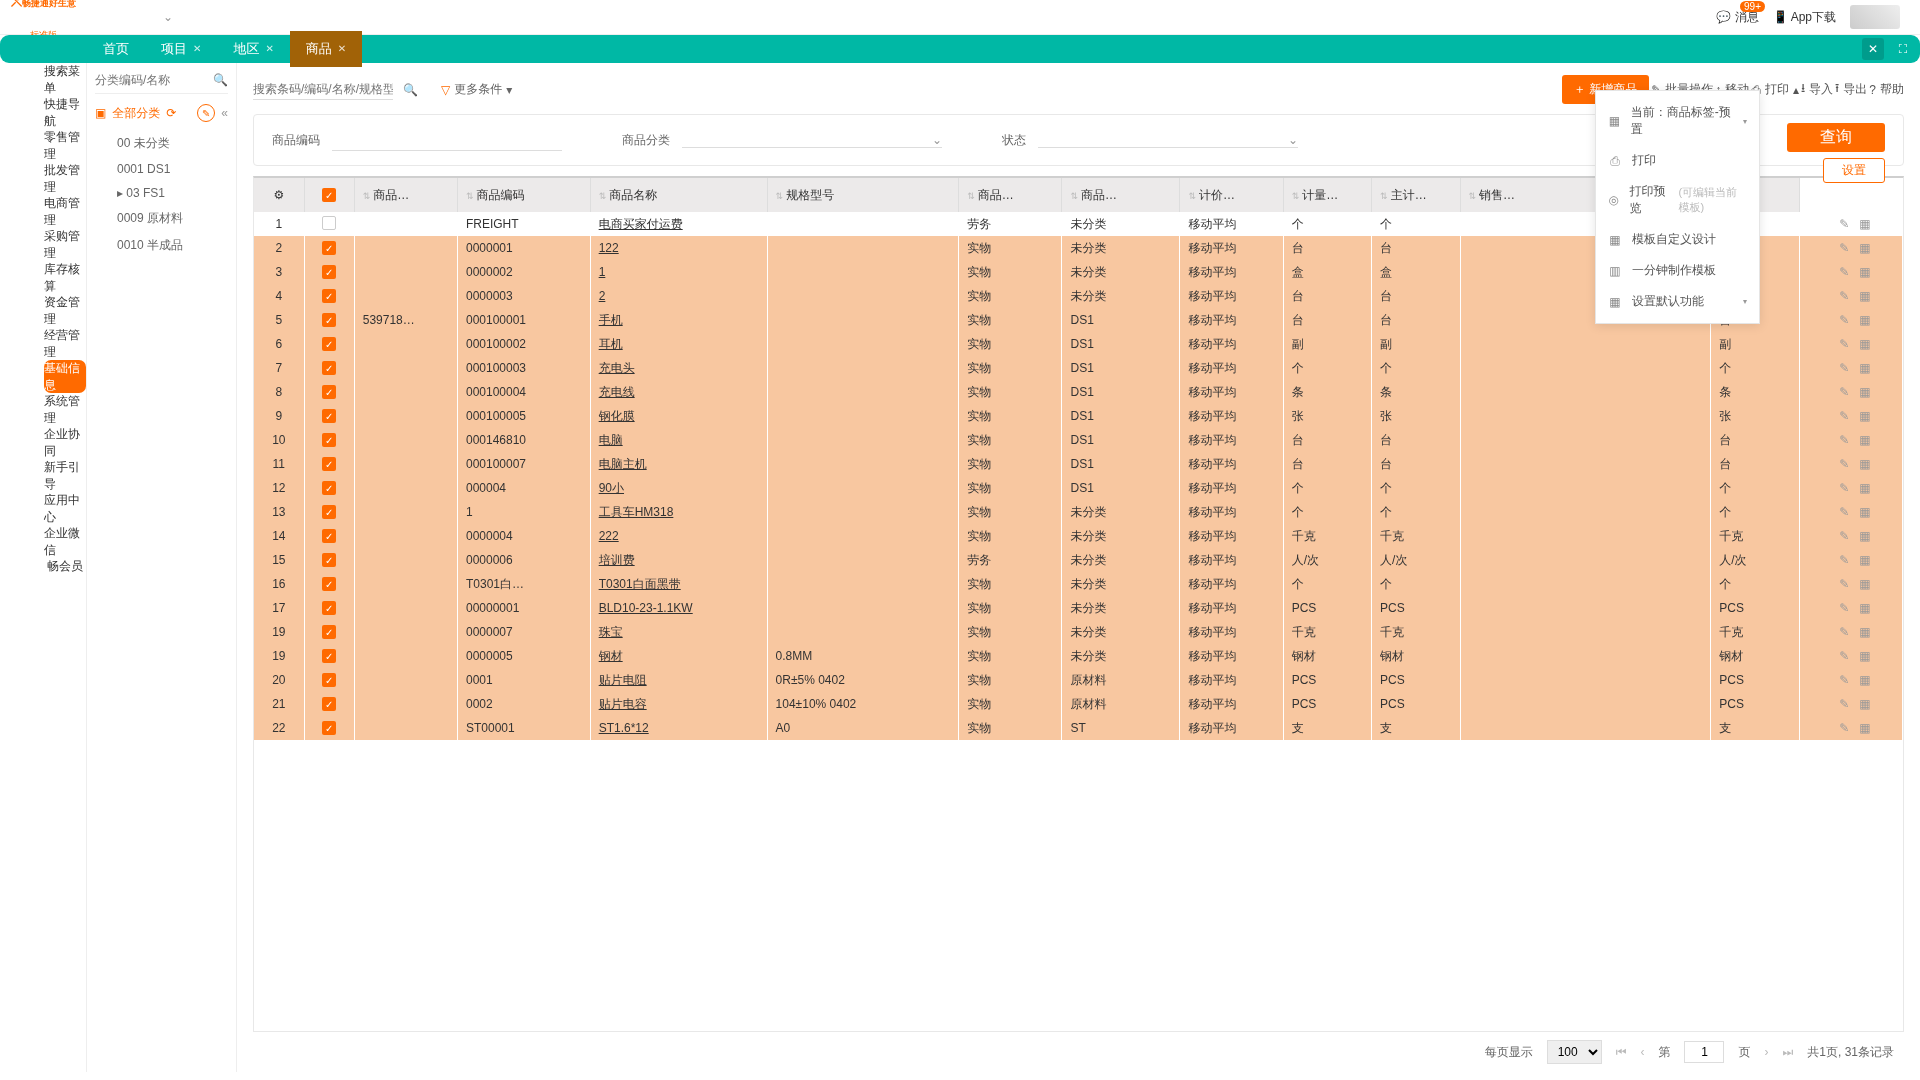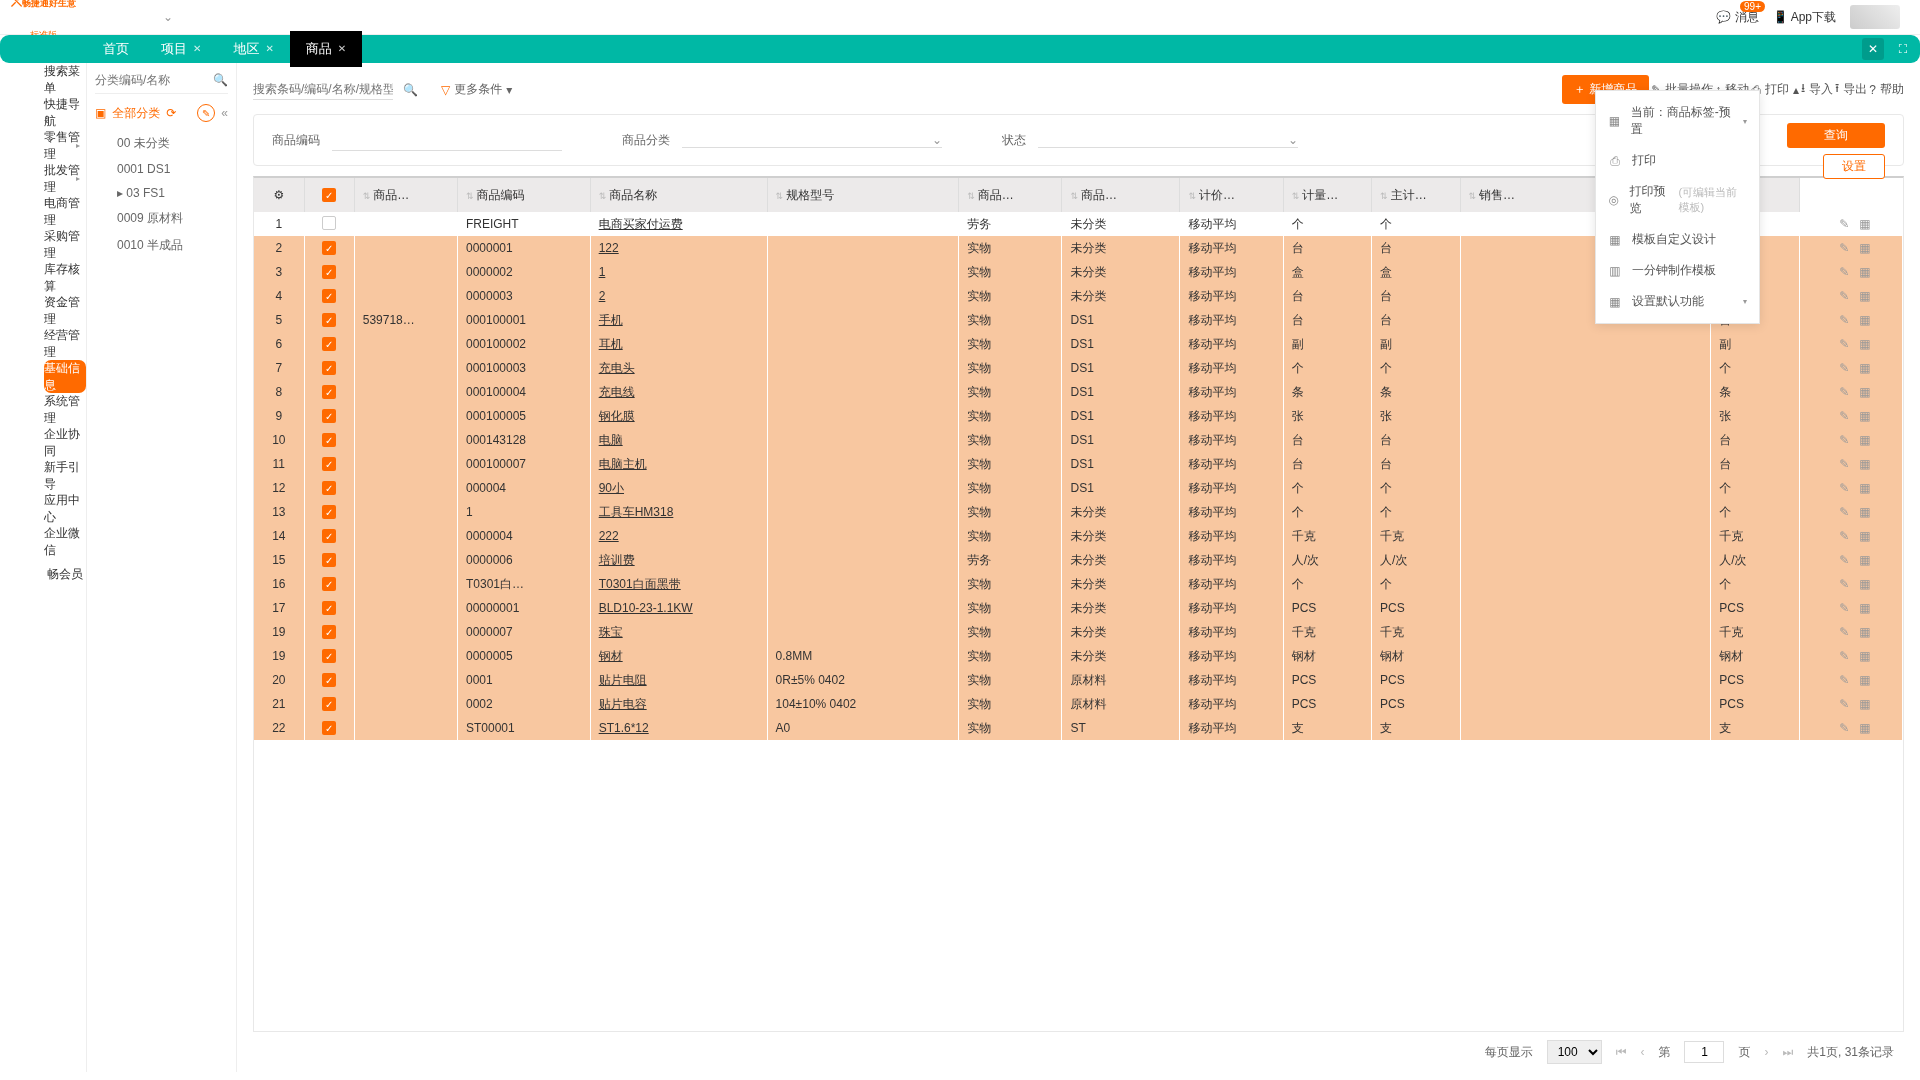--- a/index.html
+++ b/index.html
@@ -10,29 +10,29 @@
 .logo-icon { color: #ff6a00; font-size: 14px; font-weight: bold; }
 .logo-text { font-size: 9px; color: #ff6a00; }
 .company-sel { margin-left: 20px; color: #999; display: flex; align-items: center; gap: 8px; }
 .top-right { margin-left: auto; display: flex; align-items: center; gap: 14px; padding-right: 20px; }
 .msg-box { position: relative; display: flex; align-items: center; gap: 4px; }
 .badge { position: absolute; top: -8px; right: -6px; background: #ff6a00; color: #fff; border-radius: 8px; font-size: 10px; padding: 0 4px; }
 .avatar { width: 50px; height: 24px; background: linear-gradient(45deg,#ccc,#eee); border-radius: 3px; }
 
 .tabbar { height: 28px; background: #00b8a5; display: flex; align-items: center; padding-left: 87px; position: relative; border-radius: 9px; }
 .tab { padding: 0 16px; height: 36px; line-height: 36px; color: #fff; font-size: 13px; cursor: pointer; display: flex; align-items: center; gap: 6px; }
-.tab.active { background: #000000; }
+.tab.active { background: #a16207; }
 .tab-close { font-size: 10px; opacity: .8; }
 .tabbar-right { position: absolute; right: 6px; display: flex; gap: 8px; }
 .tabbar-right .ico { color: #fff; width: 22px; height: 22px; display: flex; align-items: center; justify-content: center; cursor: pointer; }
 .tabbar-right .ico.darker { background: rgba(0,0,0,.15); border-radius: 3px; }
 
 .layout { display: flex; height: calc(100vh - 71px); }
 .sidenav { width: 87px; border-right: 1px solid #eee; }
-.nav-item { height: 33px; display: flex; align-items: center; justify-content: center; font-size: 12px; color: #333; cursor: pointer; position: relative; margin-left: 44px; }
+.nav-item { height: 33px; display: flex; align-items: flex-start; justify-content: center; font-size: 12px; color: #333; cursor: pointer; position: relative; margin-left: 44px; }
 .nav-item.active { background: #ff6a00; color: #fff; border-radius: 7px; }
 .nav-caret { position: absolute; right: 6px; font-size: 8px; color: #999; }
 
 .tree-panel { width: 150px; border-right: 1px solid #eee; padding: 10px 8px; }
 .tree-search { display: flex; align-items: center; border-bottom: 1px solid #eee; padding-bottom: 6px; margin-bottom: 10px; }
 .tree-search input { border: 0; outline: 0; flex: 1; font-size: 12px; width: 0; }
 .tree-search .sico { color: #ff6a00; }
 .tree-head { display: flex; align-items: center; gap: 6px; color: #ff6a00; font-size: 12px; margin-bottom: 8px; }
 .tree-head .edit-round { width: 18px; height: 18px; border: 1px solid #ff6a00; border-radius: 50%; display: flex; align-items: center; justify-content: center; margin-left: auto; font-size: 10px; }
 .tree-head .fold { color: #999; }
@@ -49,21 +49,21 @@
 .toolbar-right { margin-left: auto; display: flex; align-items: center; gap: 2px; }
 .btn-primary { background: #ff6a00; color: #fff; border: 0; padding: 6px 12px; border-radius: 3px; cursor: pointer; font-size: 12px; }
 .tool-link { display: flex; align-items: center; gap: 4px; color: #555; cursor: pointer; }
 
 .filter-row { border: 1px solid #e8e8e8; border-radius: 4px; padding: 14px 18px; display: flex; gap: 60px; margin-bottom: 10px; position: relative; }
 .filter-cell { display: flex; align-items: center; gap: 12px; }
 .filter-cell label { color: #666; }
 .filter-input { border: 0; border-bottom: 1px solid #ddd; width: 230px; padding: 3px 0; outline: 0; }
 .filter-dd { border-bottom: 1px solid #ddd; width: 260px; display: flex; justify-content: flex-end; color: #999; }
 .filter-actions { position: absolute; right: 18px; top: 8px; display: flex; flex-direction: column; gap: 6px; }
-.btn-query { background: #ff6a00; color: #fff; border: 0; padding: 4px 18px; border-radius: 3px; font-size: 12px; }
+.btn-query { background: #ff6a00; color: #fff; border: 0; padding: 4px 18px; border-radius: 3px; font-size: 16px; }
 .btn-set { background: #fff; color: #ff6a00; border: 1px solid #ff6a00; padding: 3px 18px; border-radius: 3px; font-size: 12px; margin-left: 36px; }
 
 .dropdown-menu { position: absolute; top: 90px; right: 160px; width: 165px; background: #fff; border: 1px solid #e5e5e5; box-shadow: 0 2px 10px rgba(0,0,0,.1); z-index: 50; padding: 6px 0; }
 .dd-item { padding: 7px 12px; display: flex; align-items: center; gap: 10px; color: #555; cursor: pointer; font-size: 12px; }
 .dd-item .dd-ico { width: 14px; text-align: center; color: #888; }
 .dd-item .dd-arrow { margin-left: auto; font-size: 8px; color: #999; }
 .dd-item .hint { color: #bbb; font-size: 11px; }
 
 .grid { flex: 1; overflow: auto; border: 1px solid #e8e8e8; border-top: 2px solid #cfcfcf; }
 table { border-collapse: collapse; width: 100%; table-layout: fixed; }
@@ -525,21 +525,21 @@
                 <div class="row-act">
                   <span>✎</span>
                   <span>▦</span>
                 </div>
               </td>
             </tr>
             <tr class="sel">
               <td class="col-idx">10</td>
               <td class="col-chk"><span class="chk">✓</span></td>
               <td></td>
-              <td>000143128</td>
+              <td>000146810</td>
               <td><span class="link">电脑</span></td>
               <td></td>
               <td>实物</td>
               <td>DS1</td>
               <td>移动平均</td>
               <td>台</td>
               <td>台</td>
               <td></td>
               <td>台</td>
               <td class="col-act">

